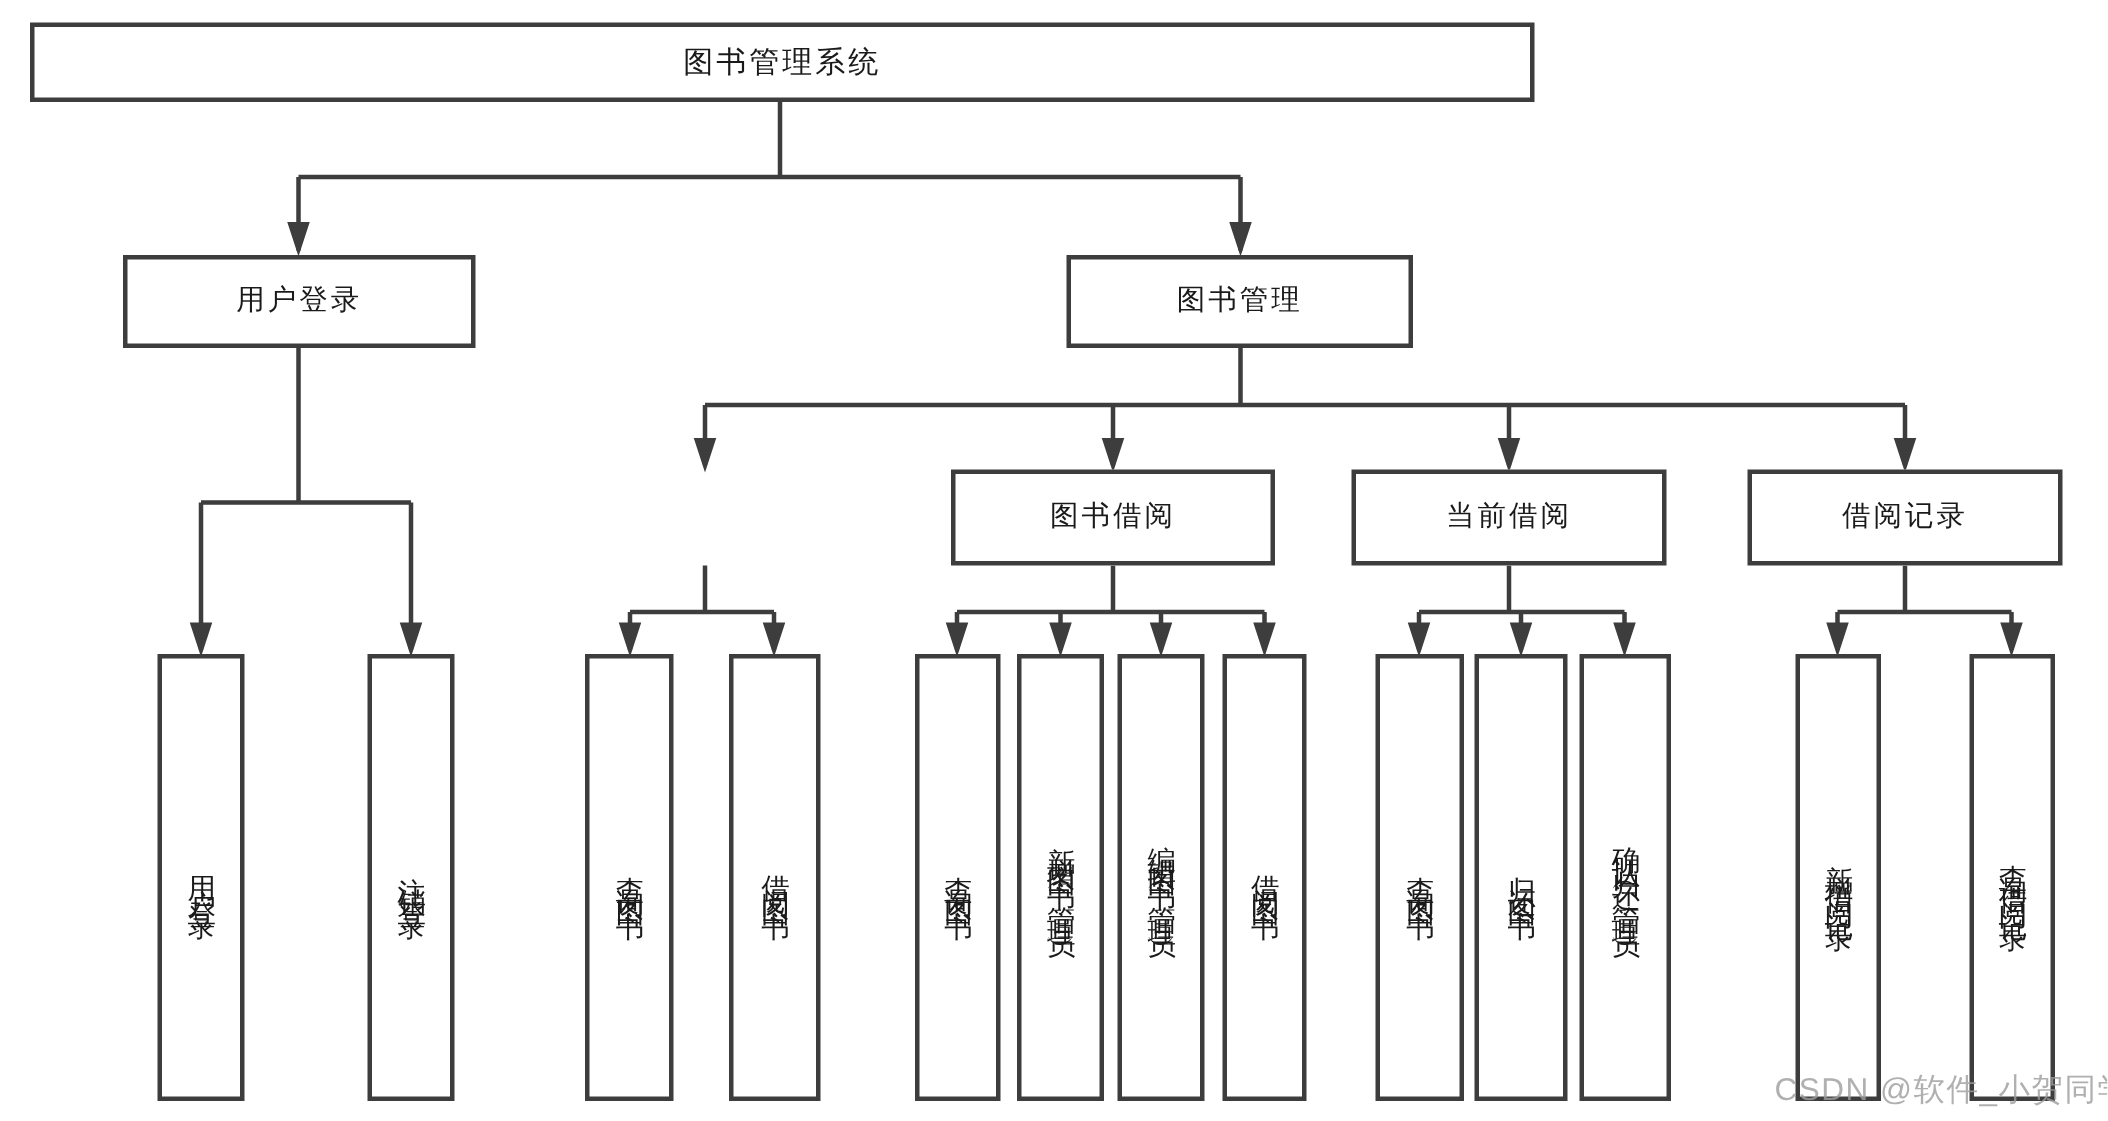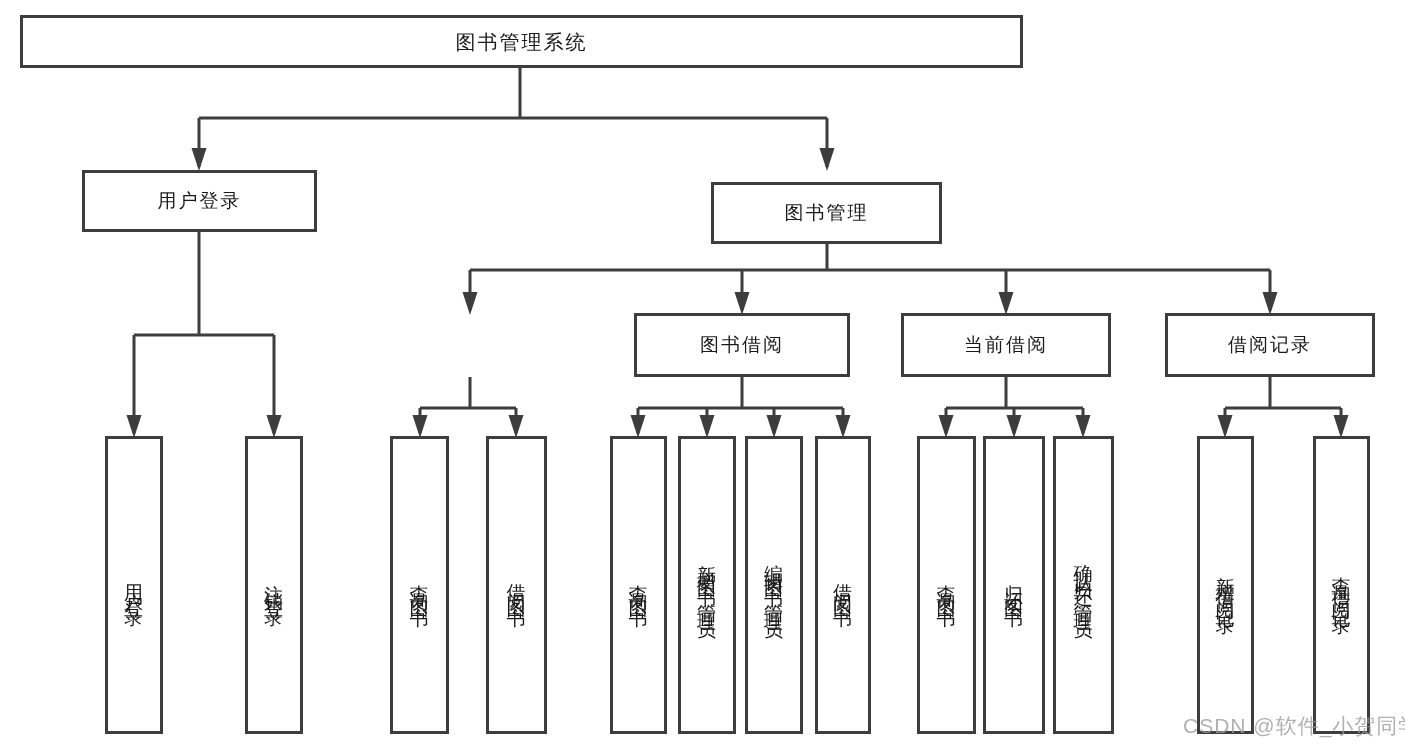--- a/index.html
+++ b/index.html
@@ -57,21 +57,21 @@
              M1333.5,415 L1348.5,415 L1341,438 Z" fill="#3d3d3d" stroke="none"></path>
   </svg>
 
   <div class="node hnode rootnode" style="left:20px;top:15px;width:1003px;height:53px;">
     <span>图书管理系统</span>
   </div>
 
   <div class="node hnode" style="left:82px;top:170px;width:235px;height:62px;">
     <span>用户登录</span>
   </div>
-  <div class="node hnode" style="left:711px;top:170px;width:231px;height:62px;margin-top:12px;">
+  <div class="node hnode" style="left:711px;top:170px;width:231px;height:62px;">
     <span>图书管理</span>
   </div>
 
   <div class="node hnode" style="left:634px;top:313px;width:216px;height:64px;">
     <span>图书借阅</span>
   </div>
   <div class="node hnode" style="left:901px;top:313px;width:210px;height:64px;">
     <span>当前借阅</span>
   </div>
   <div class="node hnode" style="left:1165px;top:313px;width:210px;height:64px;">

